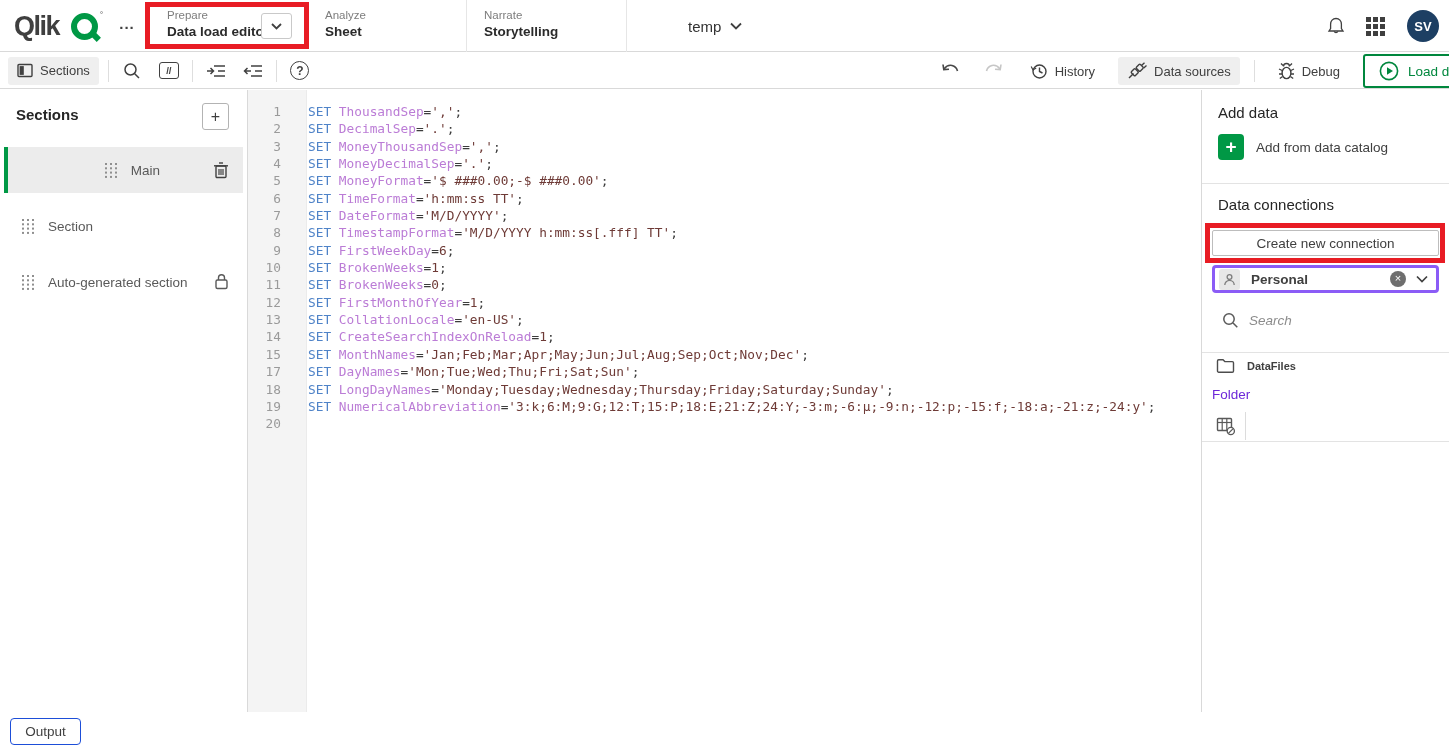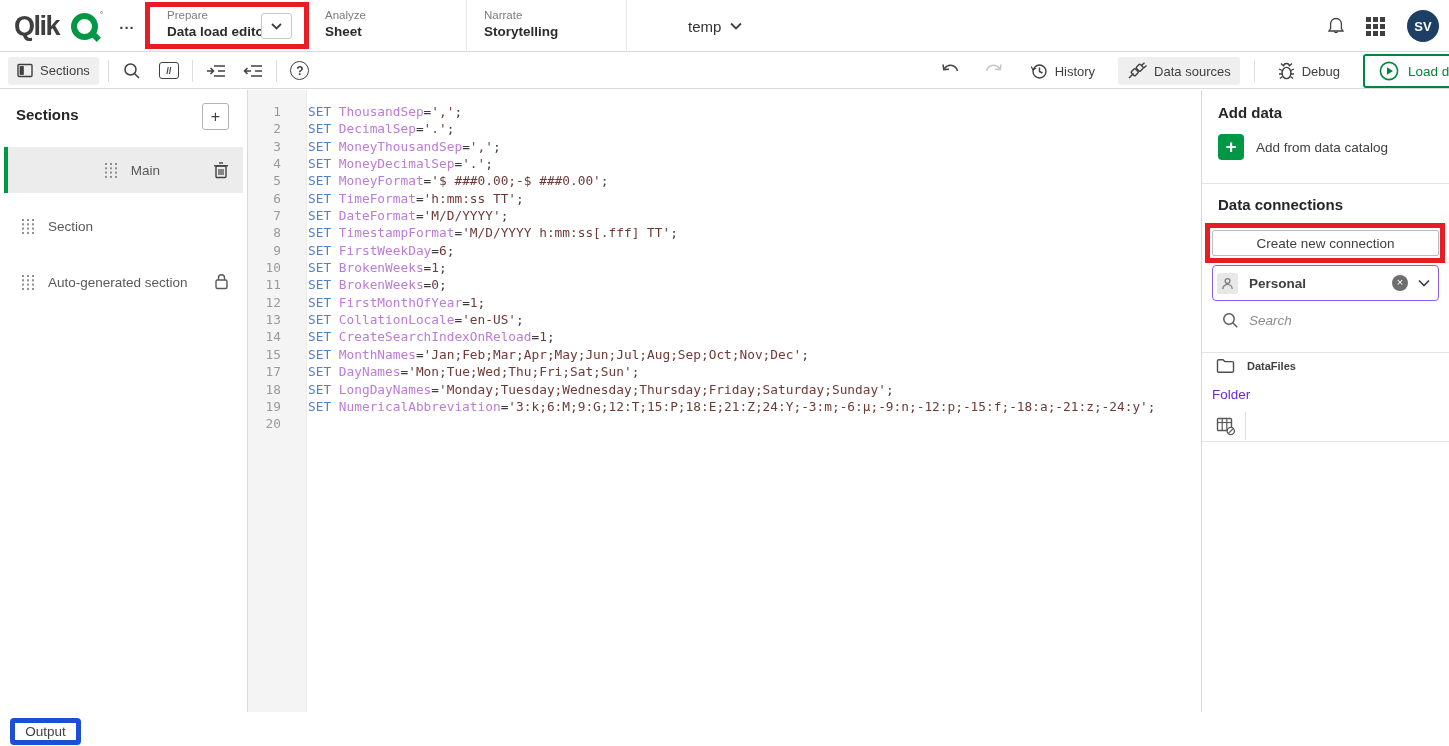--- a/index.html
+++ b/index.html
@@ -63,41 +63,41 @@
   .cl { display:flex; height:17.35px; }
   .ln { flex:0 0 46px; padding-right:13px; text-align:right; color:#9a9a9a; }
   .codeseg { padding-left:14px; white-space:pre; color:#3c3c3c; }
   .kw { color:#4f83c8; }
   .vr { color:#bb7cd6; }
   .vl { color:#6e3a36; }
   .op { color:#3c3c3c; }
 
   
   .rpanel { position:absolute; left:1202px; top:0; width:247px; height:622px; background:#fff; }
-  .rp-title { font-size:15px; font-weight:bold; color:#262626; }
+  .rp-title { font-size:15px; font-weight:normal; color:#262626; }
   .catalog-row { position:absolute; left:16px; top:44px; display:flex; align-items:center; gap:12px; cursor:pointer; }
   .plus-box { width:26px; height:26px; background:#009845; border-radius:4px; color:#fff; font-size:19px; font-weight:bold; display:flex; align-items:center; justify-content:center; }
   .rp-divider { position:absolute; left:0; width:247px; height:1px; background:#e3e3e3; }
   .create-btn { position:absolute; left:10px; top:140px; width:227px; height:26px; background:#fff; border:1px solid #bdbdbd; border-radius:2px; font-size:13.5px; color:#404040; display:flex; align-items:center; justify-content:center; cursor:pointer; font-family:"Liberation Sans",sans-serif; }
-  .space-select { position:absolute; left:10px; top:175px; width:227px; height:36px; border:1px solid #8b5cf6; border-radius:4px; display:flex; align-items:center; padding:0 8px 0 4px; cursor:pointer; }
+  .space-select { position:absolute; left:10px; top:175px; width:227px; height:28px; border:3px solid #8b5cf6; border-radius:4px; display:flex; align-items:center; padding:0 8px 0 4px; cursor:pointer; }
   .person-badge { width:21px; height:21px; background:#e8e8e8; border-radius:3px; display:flex; align-items:center; justify-content:center; }
   .space-label { font-size:13.5px; color:#404040; font-weight:600; margin-left:11px; flex:1; }
   .clear-circle { width:16px; height:16px; border-radius:50%; background:#6e6e6e; color:#fff; font-size:11px; line-height:15px; text-align:center; margin-right:10px; cursor:pointer; }
   .search-row { position:absolute; left:20px; top:222px; display:flex; align-items:center; gap:8px; width:210px; }
   .search-input { border:none; outline:none; font-size:13.5px; font-style:italic; color:#595959; width:170px; font-family:"Liberation Sans",sans-serif; }
   .search-input::placeholder { color:#8c8c8c; font-style:italic; }
   .datafiles-row { position:absolute; left:14px; top:268px; display:flex; align-items:center; gap:12px; cursor:pointer; }
   .datafiles-label { font-size:11px; font-weight:600; color:#404040; }
   .folder-label { position:absolute; left:10px; top:297px; font-size:13.5px; color:#6d28d9; }
   .conn-icon-row { position:absolute; left:14px; top:322px; display:flex; align-items:center; }
   .vsep { width:1px; height:28px; background:#dcdcdc; margin-left:9px; }
 
   
   .bottombar { position:absolute; left:0; top:713px; width:1449px; height:33px; background:#fff; }
-  .output-btn { position:absolute; left:10px; top:5px; width:71px; height:27px; border:5px solid #1d4ed8; border-radius:4px; background:#fff; font-size:13.5px; color:#404040; display:flex; align-items:center; justify-content:center; cursor:pointer; font-family:"Liberation Sans",sans-serif; }
+  .output-btn { position:absolute; left:10px; top:5px; width:71px; height:27px; border:1px solid #1d4ed8; border-radius:4px; background:#fff; font-size:13.5px; color:#404040; display:flex; align-items:center; justify-content:center; cursor:pointer; font-family:"Liberation Sans",sans-serif; }
 
   
   .annot { position:absolute; border:5px solid #e81c24; pointer-events:none; z-index:50; }
   .annot-prepare { left:145px; top:2px; width:164px; height:47px; }
   .annot-create { left:1205px; top:223px; width:240px; height:40px; }
 
   svg { display:block; }
 </style>
 </head>
 <body>

